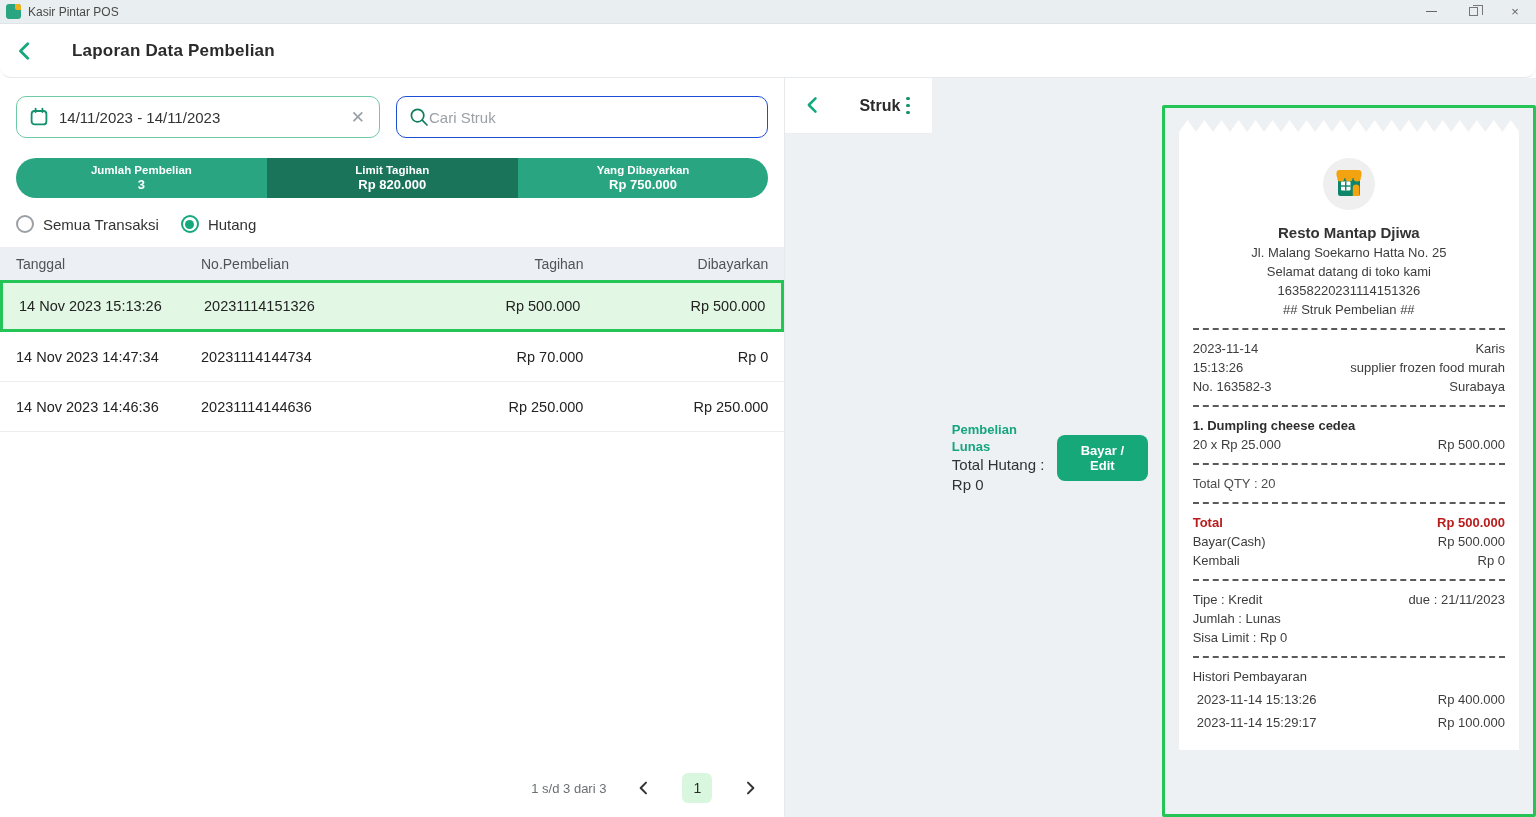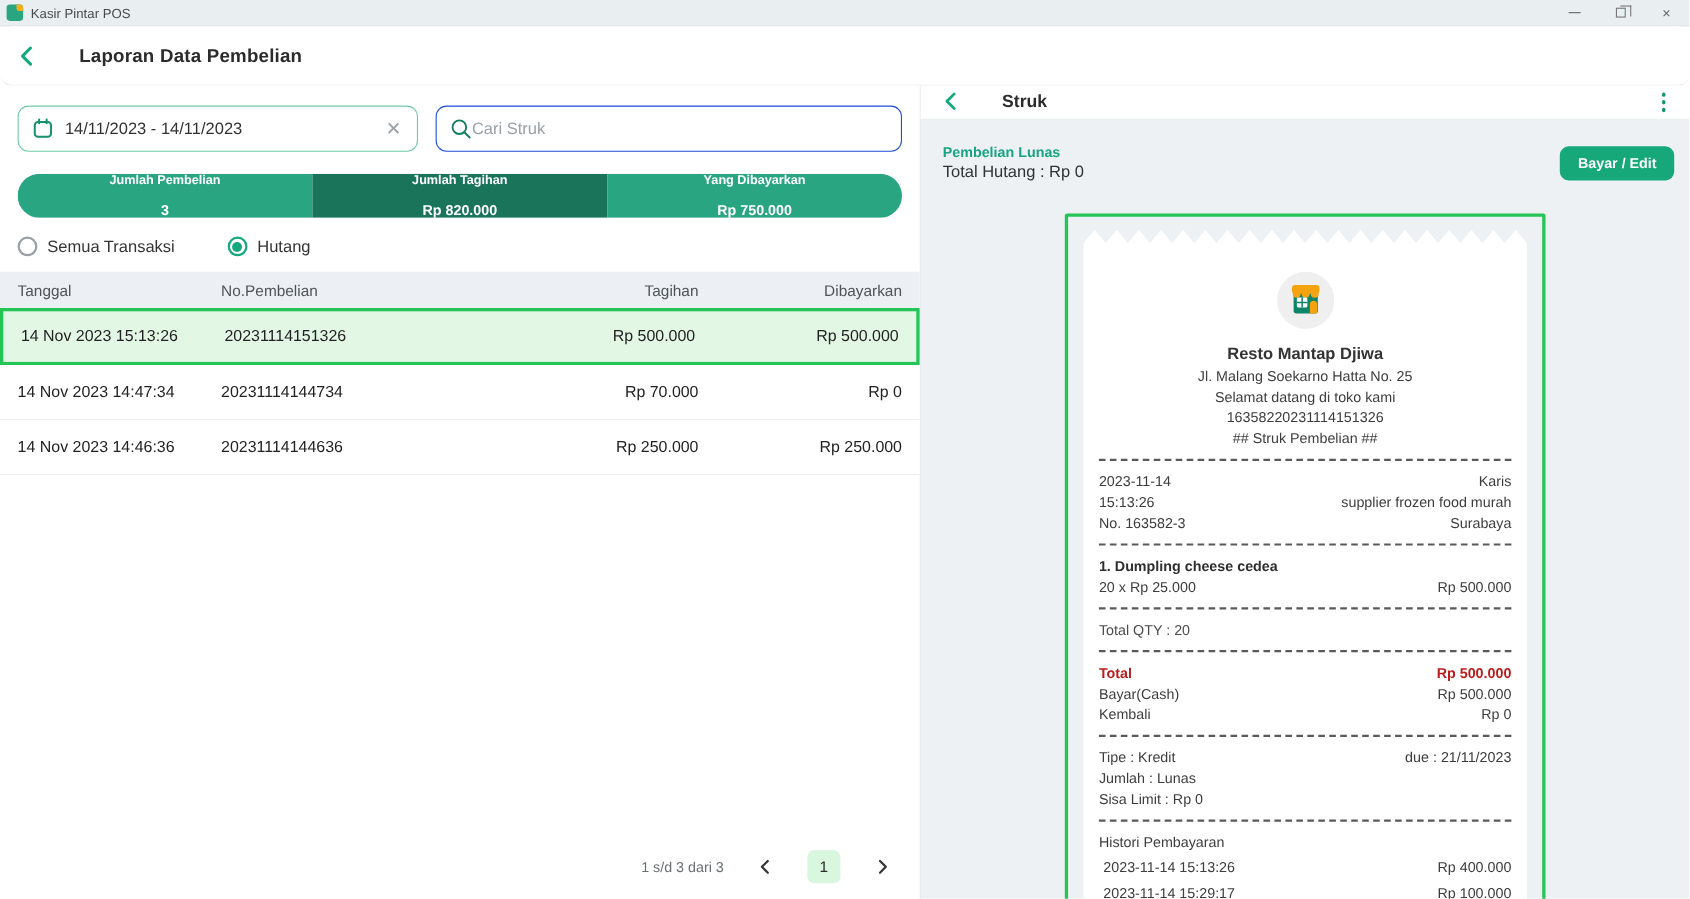--- a/index.html
+++ b/index.html
@@ -22,45 +22,45 @@
 
   
   .appheader { height:54px; background:#fff; border-bottom:1px solid #e7eaec;
                display:flex; align-items:center; padding-left:14px;border-radius:11px; }
   .chev { width:22px; height:22px; display:inline-block; }
   .appheader .title { font-size:17px; font-weight:bold; color:#2b2b2b; margin-left:36px; letter-spacing:.2px; }
 
   
   .main { display:flex; height:739px; }
   .left { width:836px; background:#fff; display:flex; flex-direction:column; position:relative; }
-  .right { flex:1; background:#edf1f4; border-left:1px solid #e6e9eb; display:flex; flex-direction:column; }
+  .right { flex:1; background:#edf1f4; border-left:1px solid #e6e9eb; display:flex; flex-direction:row; }
 
   
   .filters { display:flex; gap:16px; margin:18px 16px 0 16px; }
   .datefield { width:364px; height:42px; border:1.5px solid #6fcba6; border-radius:10px;
                display:flex; align-items:center; padding:0 12px; gap:10px; }
   .datefield .val { font-size:15px; color:#333; flex:1; }
   .clear-x { color:#9aa0a5; font-size:17px; line-height:1; cursor:pointer; padding:0 2px; }
   .searchfield { flex:1; height:42px; border:1px solid #1d4ed8; border-radius:10px;
                  display:flex; align-items:center; padding:0 12px; gap:0; }
   .searchfield input { border:none; outline:none; flex:1; font-size:15px; color:#333;
                        font-family:inherit; background:transparent; }
   .searchfield input::placeholder { color:#9aa0a5; }
 
   
   .summary { display:flex; margin:20px 16px 0 16px; height:40px; border-radius:20px; overflow:hidden; }
-  .seg { flex:1; display:flex; flex-direction:column; align-items:center; justify-content:space-between;
+  .seg { flex:1; display:flex; flex-direction:column; align-items:center; justify-content:center;
          color:#fff; cursor:pointer; }
   .seg .lbl { font-size:11.5px; font-weight:bold; line-height:13px; }
   .seg .val { font-size:13px; font-weight:bold; line-height:15px; }
   .seg.light { background:#2aa581; }
   .seg.dark { background:#19745a; }
 
   
-  .radios { display:flex; gap:48px; margin:17px 16px 14px 16px; }
+  .radios { display:flex; gap:22px; margin:17px 16px 14px 16px; }
   .radio { display:flex; align-items:center; gap:9px; font-size:15px; color:#333; cursor:pointer; }
   .rdot { width:18px; height:18px; border-radius:50%; border:2px solid #9aa0a5; position:relative; }
   .radio.sel .rdot { border-color:#14a87c; }
   .radio.sel .rdot::after { content:""; position:absolute; inset:2.5px; border-radius:50%; background:#14a87c; }
 
   
   .thead { background:#ecf0f4; display:flex; align-items:center; height:33px;
            font-size:14px; color:#4e5457; padding:0 16px; }
   .row { display:flex; align-items:center; height:50px; font-size:14.5px; color:#222;
          padding:0 16px; background:#fff; cursor:pointer; }
@@ -163,21 +163,21 @@
         <input placeholder="Cari Struk" style="">
       </div>
     </div>
 
     <div class="summary">
       <div class="seg light">
         <span class="lbl">Jumlah Pembelian</span>
         <span class="val">3</span>
       </div>
       <div class="seg dark">
-        <span class="lbl">Jumlah Tagihan</span>
+        <span class="lbl">Limit Tagihan</span>
         <span class="val">Rp 820.000</span>
       </div>
       <div class="seg light">
         <span class="lbl">Yang Dibayarkan</span>
         <span class="val">Rp 750.000</span>
       </div>
     </div>
 
     <div class="radios">
       <span class="radio">

